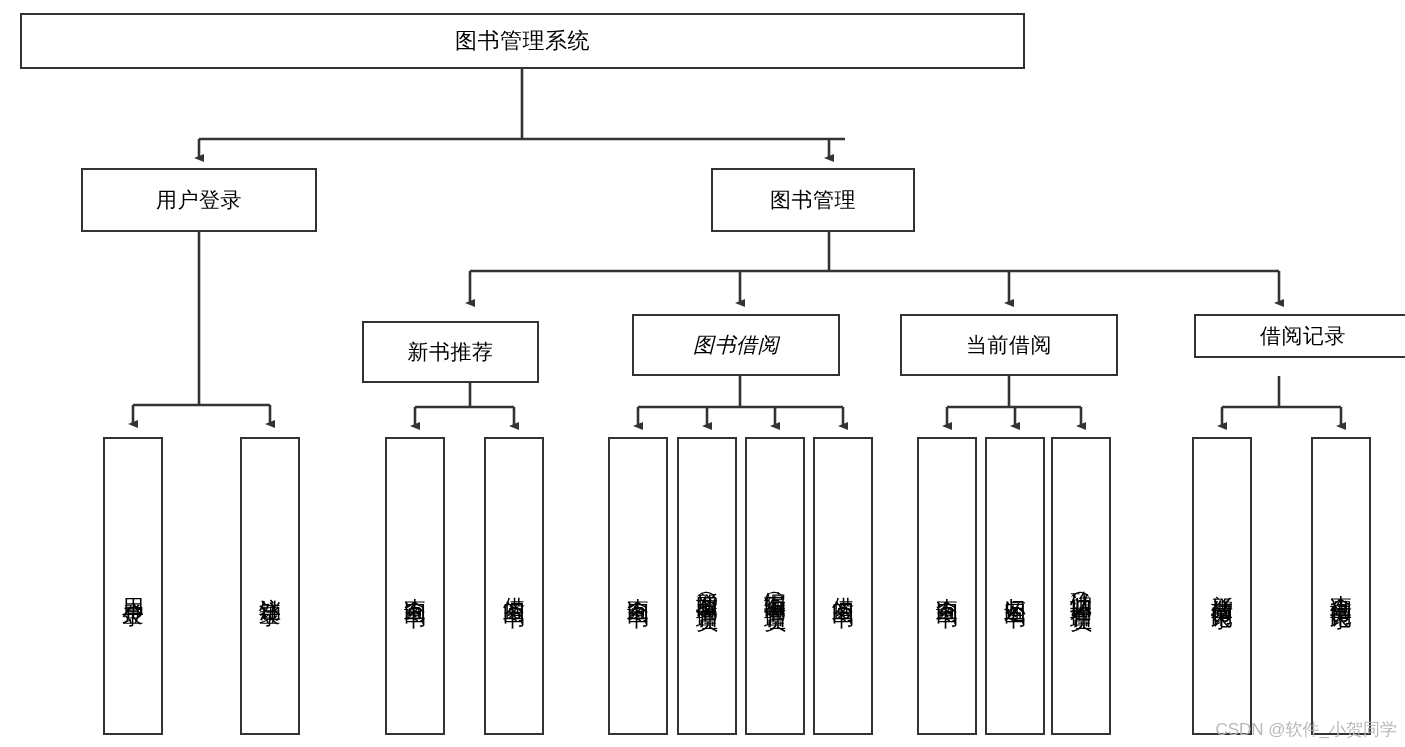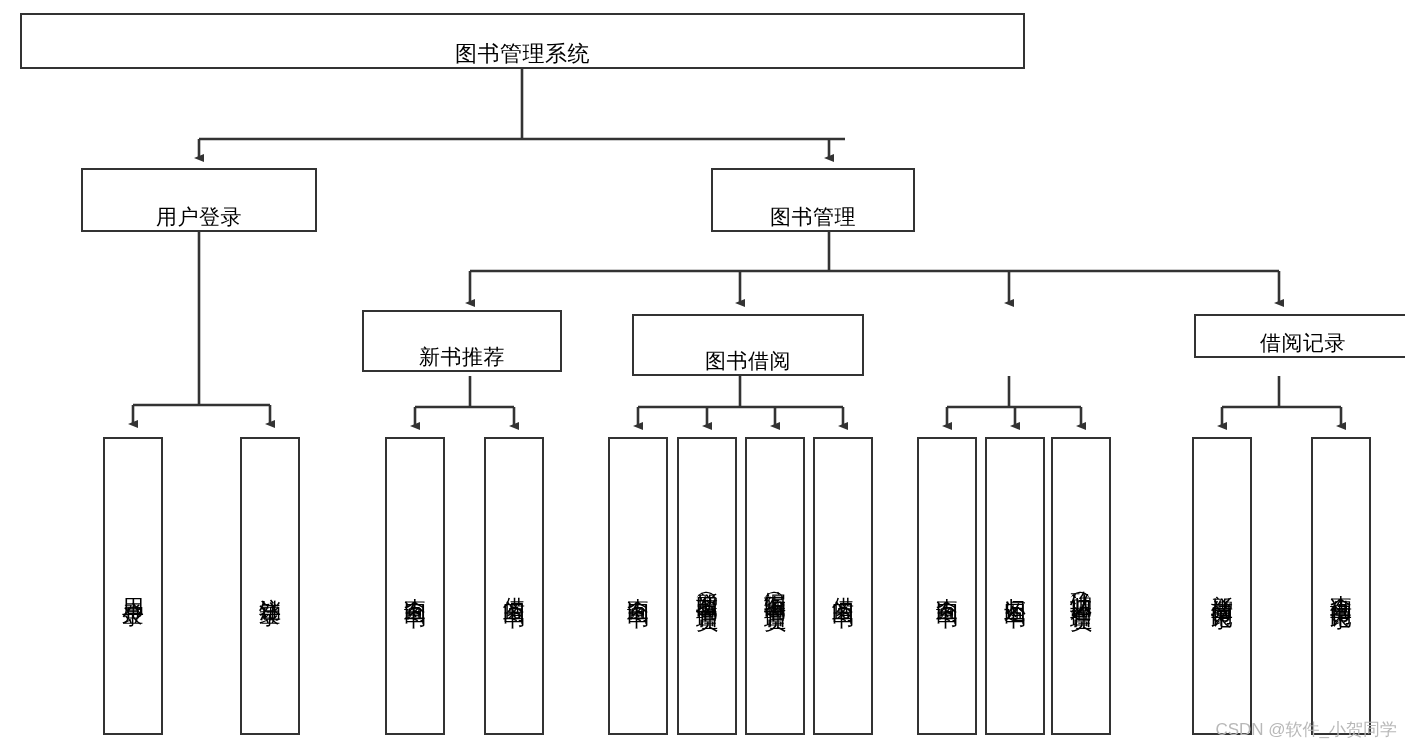--- a/index.html
+++ b/index.html
@@ -25,21 +25,21 @@
     width: 1405px;
     height: 747px;
     pointer-events: none;
   }
   .node {
     position: absolute;
     box-sizing: border-box;
     background: #ffffff;
     border: 2px solid #333333;
     display: flex;
-    align-items: flex-end;
+    align-items: center;
     justify-content: center;
     z-index: 2;
   }
   .node .lbl {
     display: block;
     color: #000000;
     line-height: 1.18;
     text-align: center;
     white-space: nowrap;
   }
@@ -151,25 +151,28 @@
     <span class="lbl">图书管理系统</span>
   </div>
 
   <div class="node horiz" style="left:81px; top:168px; width:236px; height:64px;">
     <span class="lbl">用户登录</span>
   </div>
   <div class="node horiz" style="left:711px; top:168px; width:204px; height:64px;">
     <span class="lbl">图书管理</span>
   </div>
 
-  <div class="node horiz" style="left:362px; top:310px; width:200px; height:62px;">
+  <div class="node horiz" style="left:362px; top:321px; width:177px; height:62px;">
     <span class="lbl">新书推荐</span>
   </div>
-  <div class="node horiz" style="left:632px; top:314px; width:232px; height:62px;">
+  <div class="node horiz" style="left:632px; top:314px; width:208px; height:62px;font-style:italic;">
     <span class="lbl">图书借阅</span>
+  </div>
+  <div class="node horiz" style="left:900px; top:314px; width:218px; height:62px;">
+    <span class="lbl">当前借阅</span>
   </div>
   <div class="node horiz" style="left:1194px; top:314px; width:218px; height:44px;">
     <span class="lbl">借阅记录</span>
   </div>
 
   <div class="node vert" style="left:103px; top:437px; width:60px; height:298px;">
     <span class="lbl">用户登录</span>
   </div>
   <div class="node vert" style="left:240px; top:437px; width:60px; height:298px;">
     <span class="lbl">注销登录</span>

